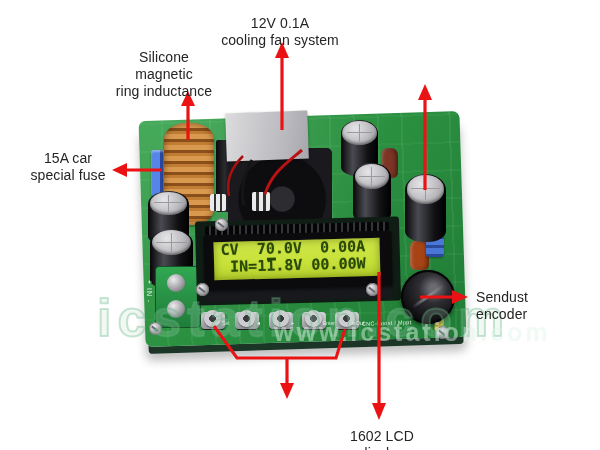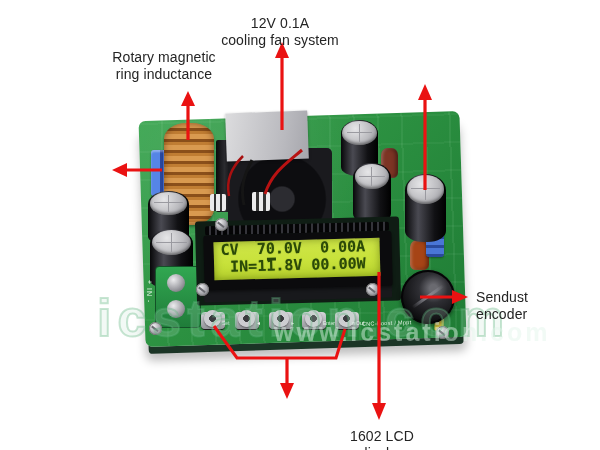--- a/index.html
+++ b/index.html
@@ -230,17 +230,19 @@
       <polygon points="287,399 280,383 294,383" fill="#ea1212"></polygon>
     </g>
     <g>
       <line x1="379" y1="272" x2="379" y2="404" stroke="#ea1212" stroke-width="3.2"></line>
       <polygon points="379,420 372,403 386,403" fill="#ea1212"></polygon>
     </g>
   </svg>
 
   <div class="lbl" style="left:200px;top:15px;width:160px">12V 0.1A
 cooling fan system</div>
-  <div class="lbl" style="left:110px;top:49px;width:108px">Rotary magnetic
+  <div class="lbl" style="left:110px;top:49px;width:108px">Silicone magnetic
 ring inductance</div>
+  <div class="lbl" style="left:25px;top:150px;width:86px">15A car
+special fuse</div>
   <div class="lbl" style="left:476px;top:289px;width:100px;text-align:left">Sendust encoder</div>
   <div class="lbl" style="left:329px;top:428px;width:106px">1602 LCD display</div>
 </div>
 
 </body></html>

